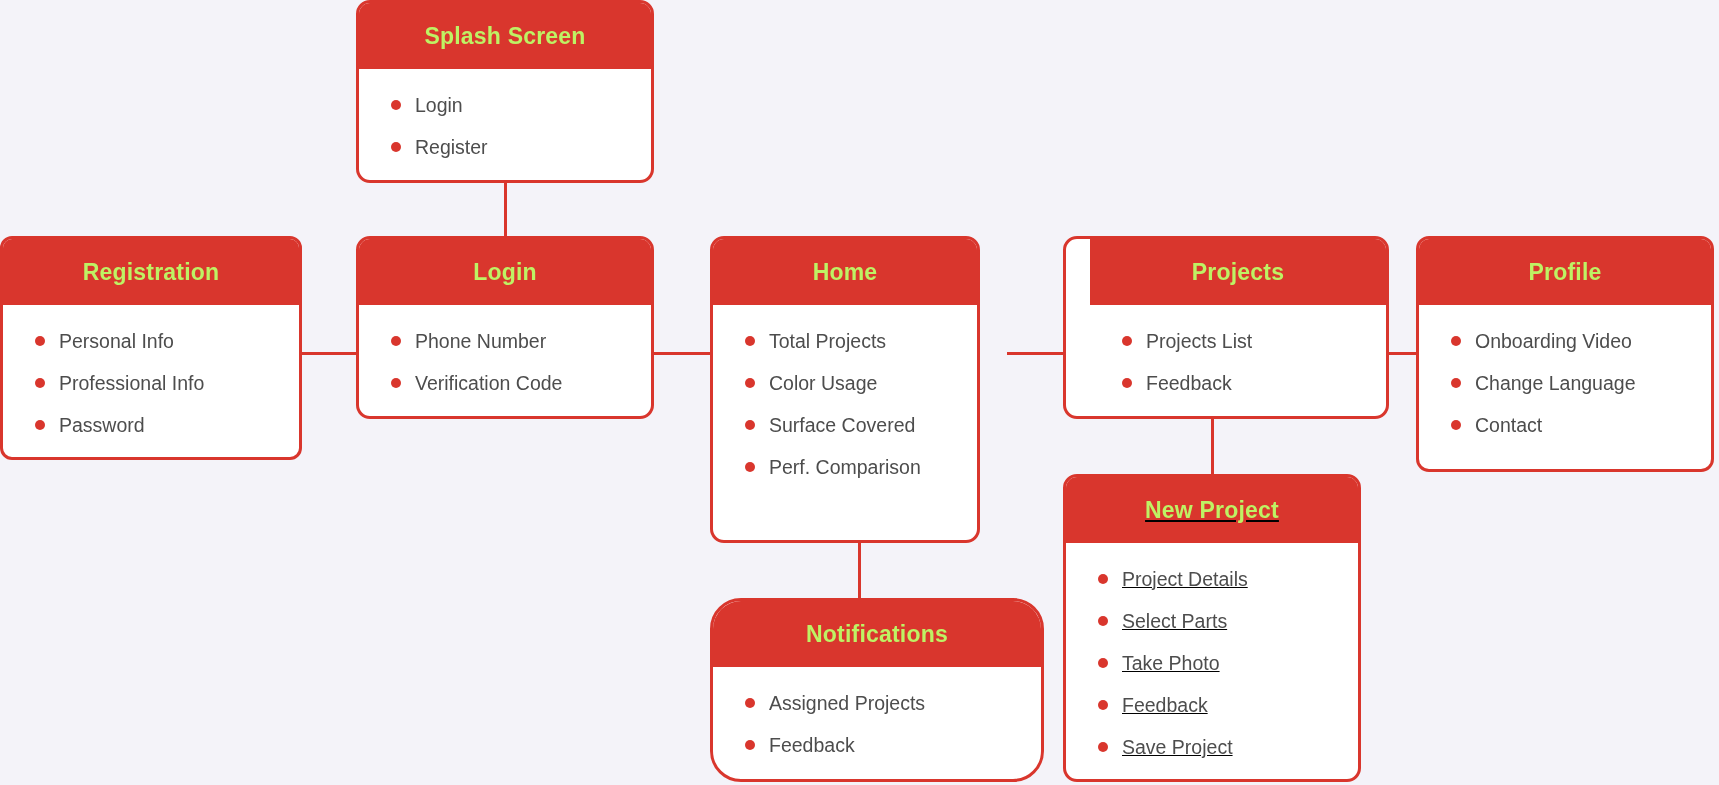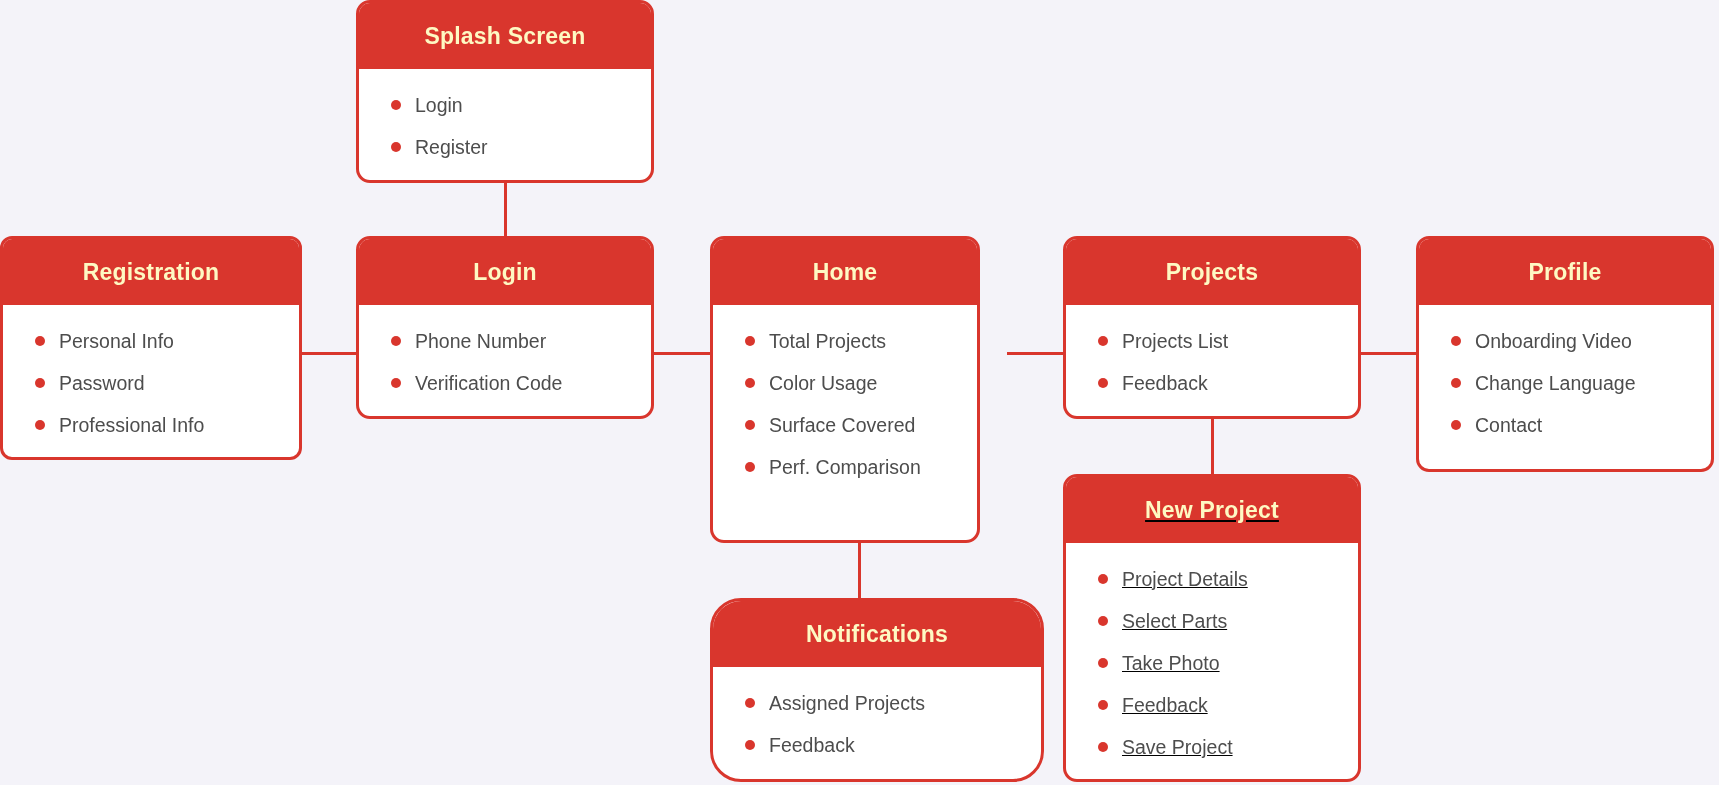--- a/index.html
+++ b/index.html
@@ -23,21 +23,21 @@
     position: absolute;
     background: #ffffff;
     border: 3px solid var(--accent);
     border-radius: 14px;
     overflow: hidden;
     z-index: 2;
   }
   .node-header {
     height: 66px;
     background: var(--accent);
-    color: #fef9c3;
+    color: #bef264;
     font-size: 23px;
     font-weight: 700;
     display: flex;
     align-items: center;
     justify-content: center;
     letter-spacing: 0.2px;
   }
   .node-items {
     list-style: none;
     padding: 15px 10px 10px 32px;
@@ -93,25 +93,25 @@
 
   <div class="node" style="left:0px; top:236px; width:302px; height:224px;border-radius:12px;">
     <div class="node-header">Registration</div>
     <ul class="node-items">
       <li class="node-item">
           <span class="dot"></span>
           <span class="item-label">Personal Info</span>
         </li>
       <li class="node-item">
           <span class="dot"></span>
+          <span class="item-label">Professional Info</span>
+        </li>
+      <li class="node-item">
+          <span class="dot"></span>
           <span class="item-label">Password</span>
-        </li>
-      <li class="node-item">
-          <span class="dot"></span>
-          <span class="item-label">Professional Info</span>
         </li>
     </ul>
   </div>
 
   <div class="node" style="left:356px; top:236px; width:298px; height:183px;">
     <div class="node-header">Login</div>
     <ul class="node-items">
       <li class="node-item">
           <span class="dot"></span>
           <span class="item-label">Phone Number</span>
@@ -138,21 +138,21 @@
           <span class="dot"></span>
           <span class="item-label">Surface Covered</span>
         </li>
       <li class="node-item">
           <span class="dot"></span>
           <span class="item-label">Perf. Comparison</span>
         </li>
     </ul>
   </div>
 
-  <div class="node" style="left:1063px; top:236px; width:298px; height:183px;">
+  <div class="node" style="left:1063px; top:236px; width:326px; height:183px;padding-left:24px;">
     <div class="node-header">Projects</div>
     <ul class="node-items">
       <li class="node-item">
           <span class="dot"></span>
           <span class="item-label">Projects List</span>
         </li>
       <li class="node-item">
           <span class="dot"></span>
           <span class="item-label">Feedback</span>
         </li>

